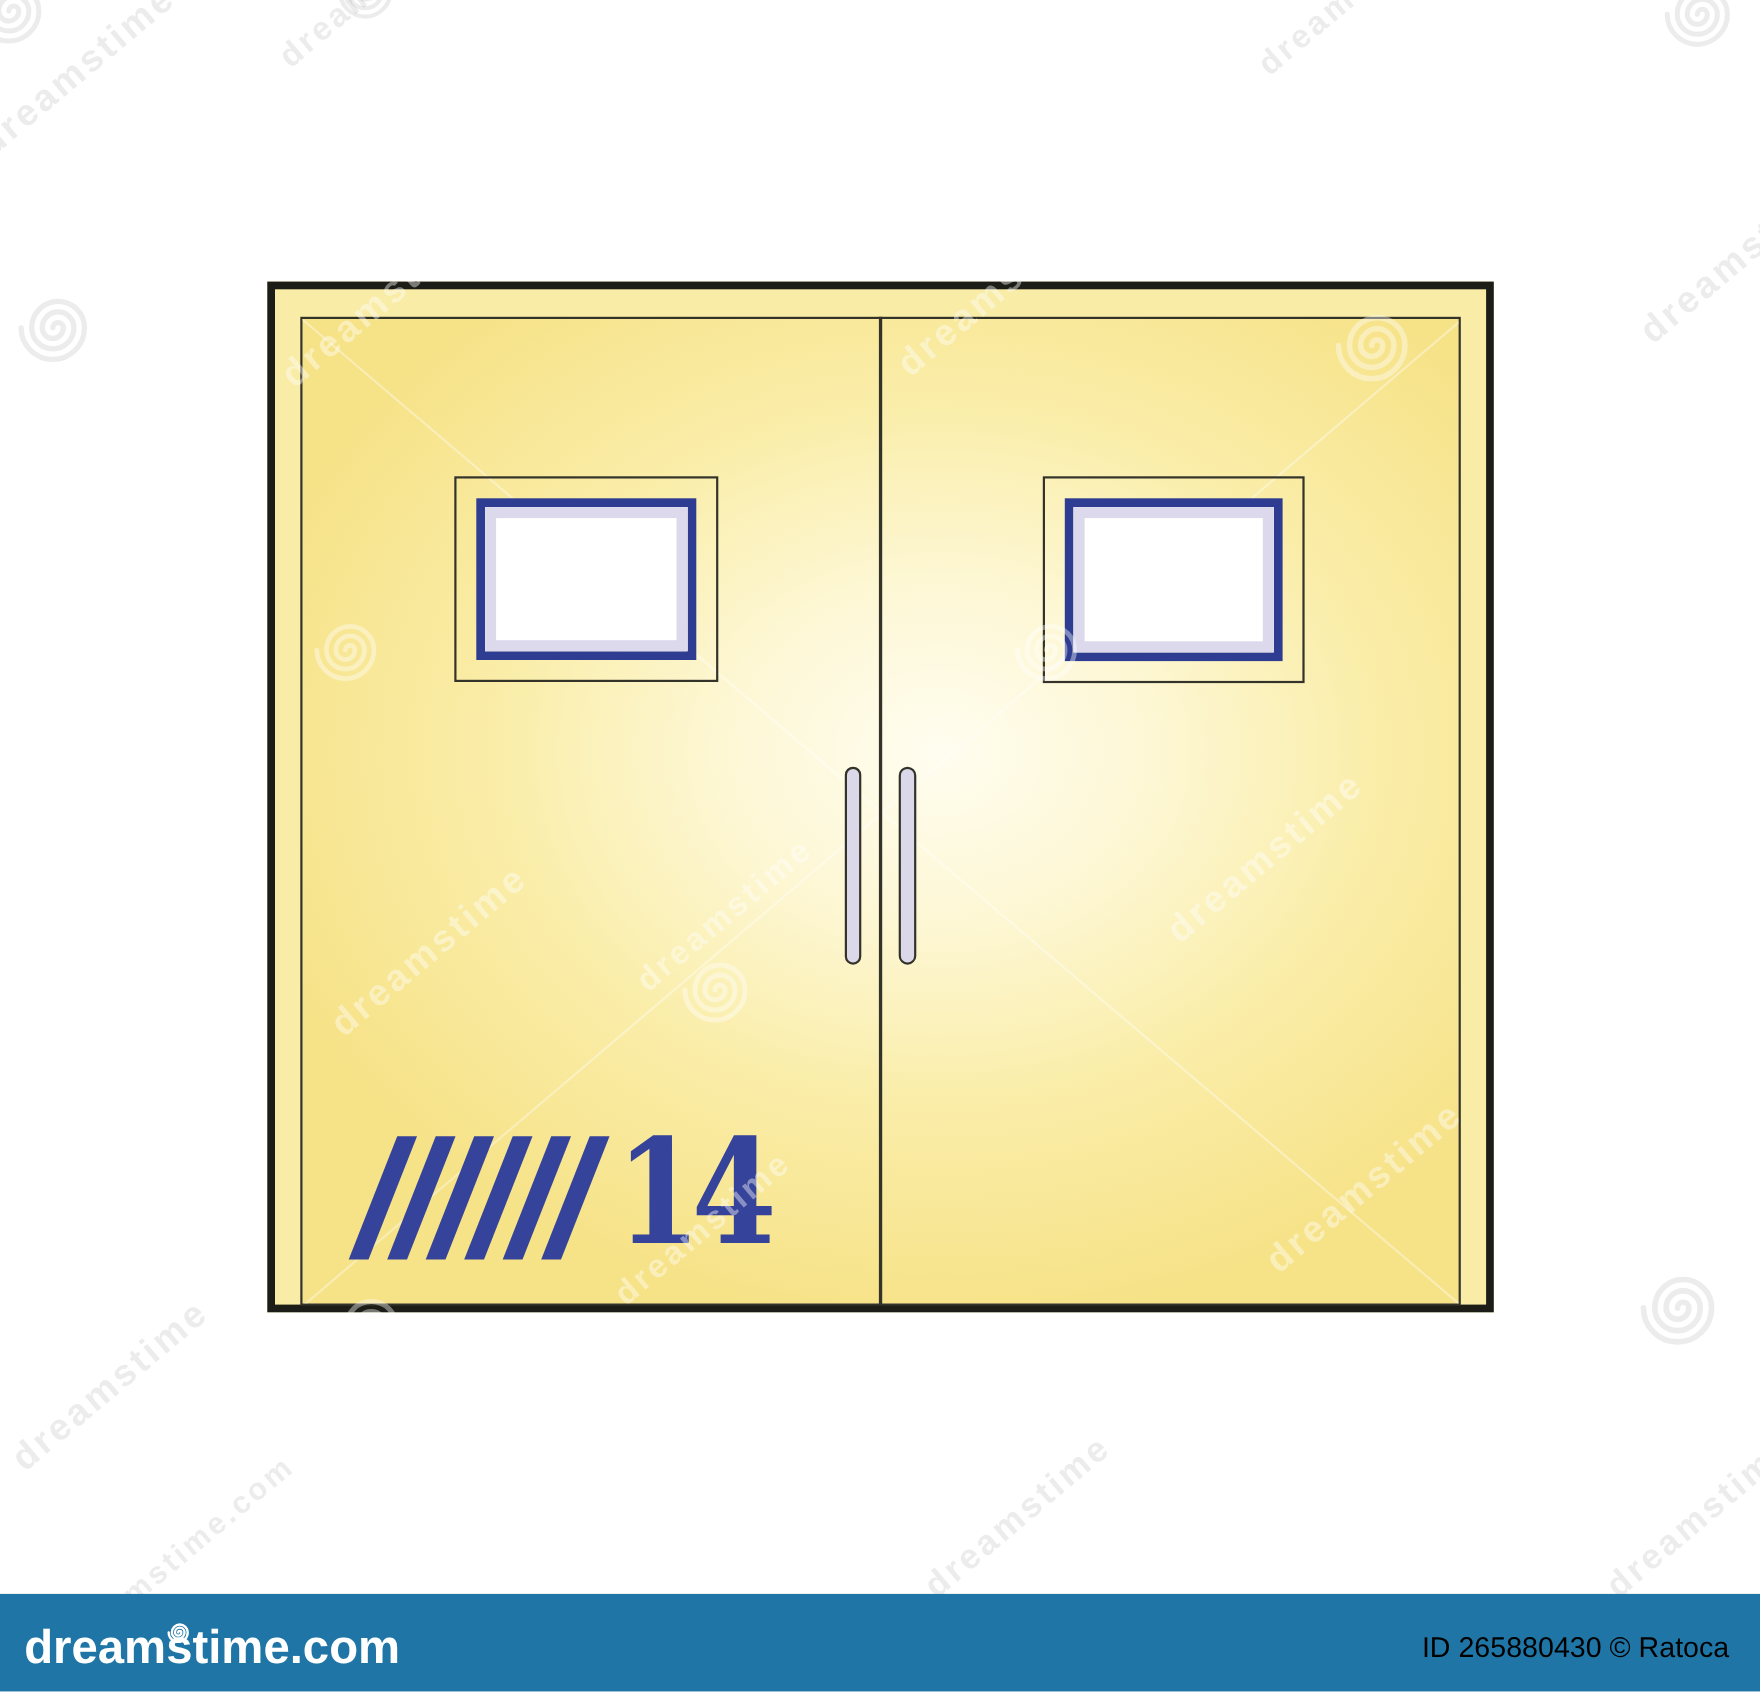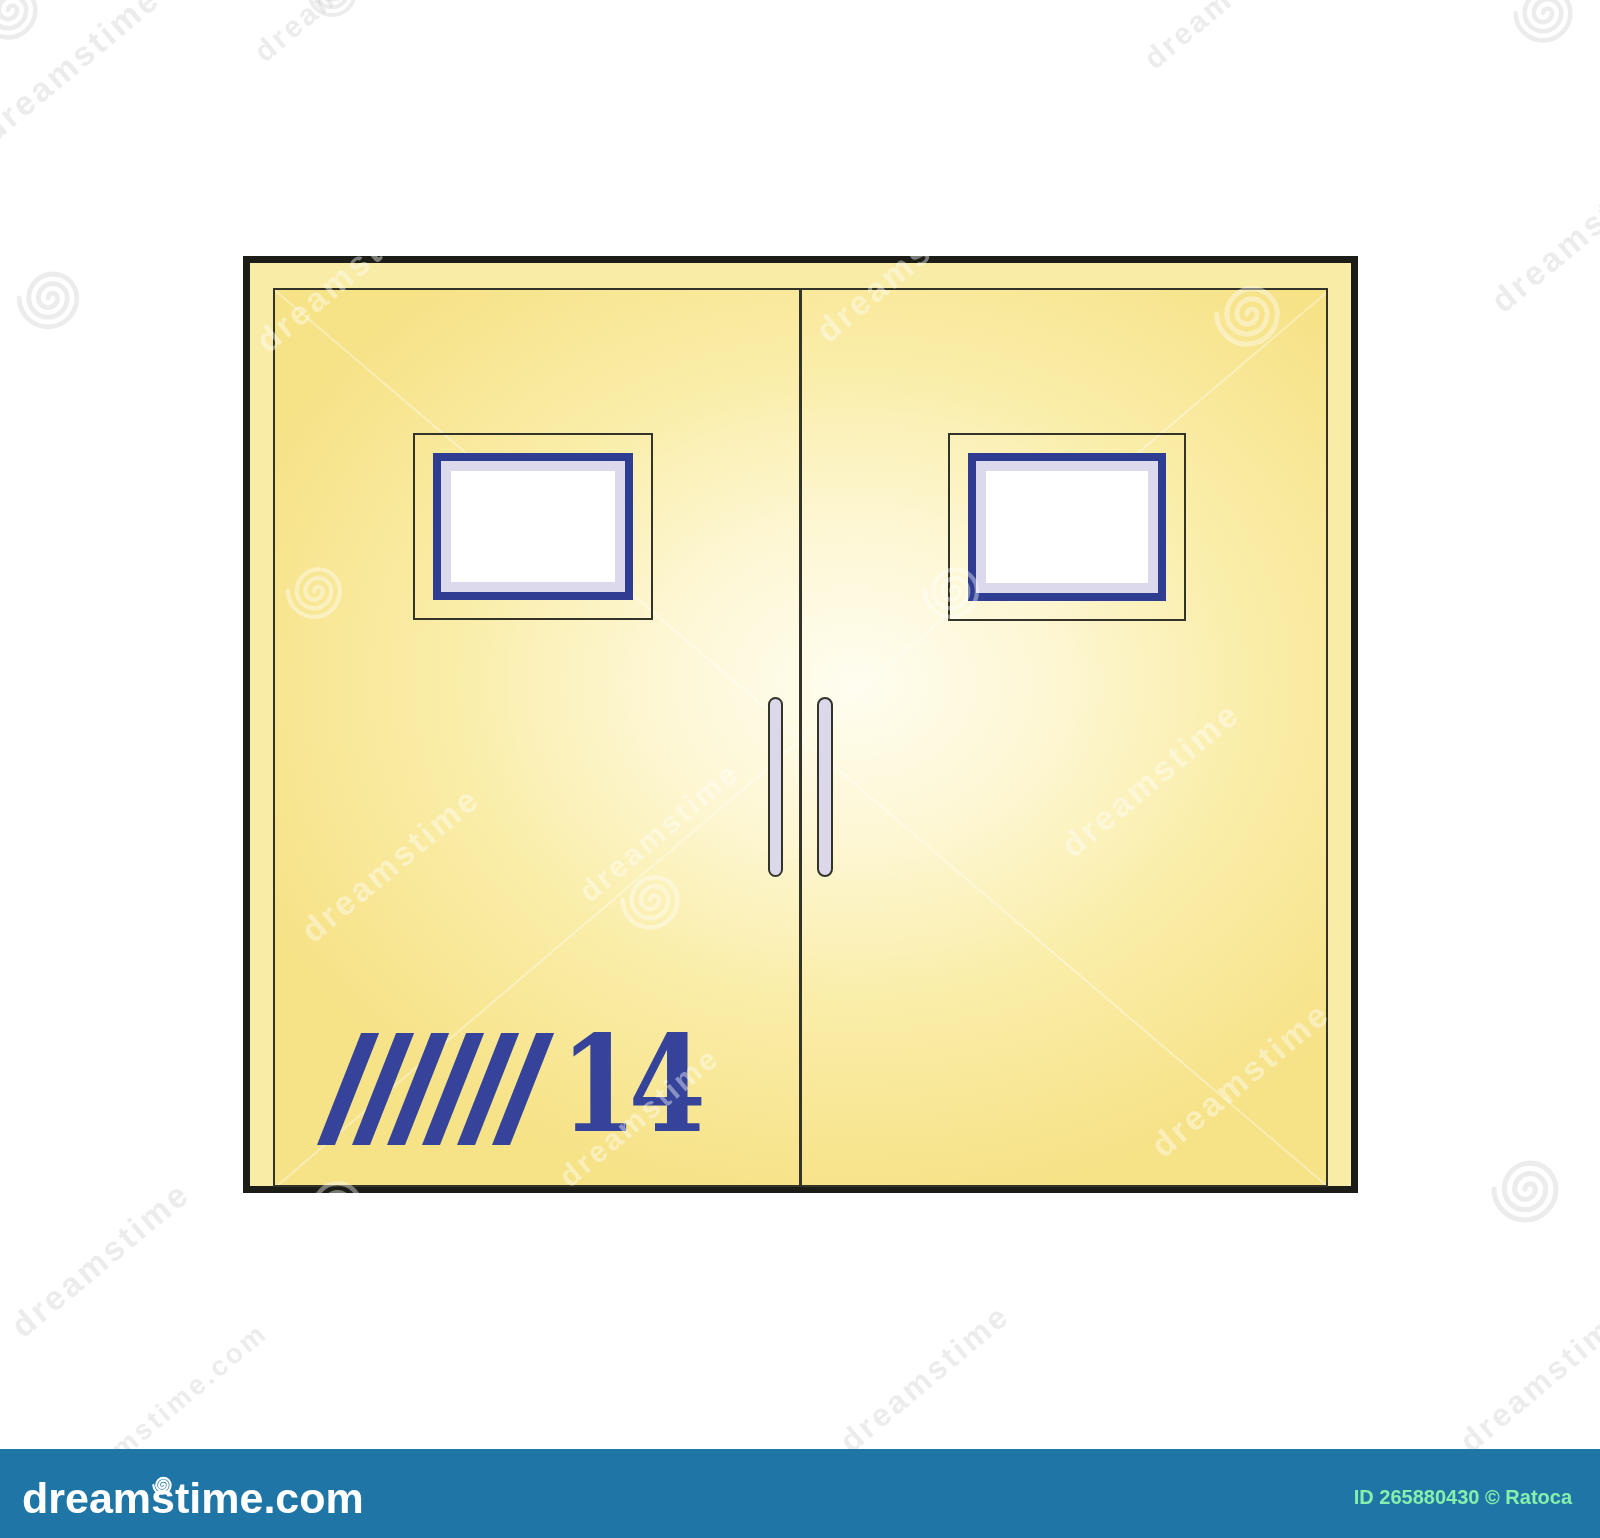--- a/index.html
+++ b/index.html
@@ -83,21 +83,21 @@
     display:flex;align-items:center;justify-content:space-between;
     padding:0 28px 0 22px;box-sizing:border-box;
   }
   .wm-logo{
     position:relative;color:#ffffff;font-size:43px;font-weight:bold;
     letter-spacing:0px;margin-top:10px;
   }
   .wm-logo .logo-swirl{
     position:absolute;left:128px;top:-16px;width:24px;height:24px;color:#ffffff;
   }
-  .wm-credit{color:#86efac;font-size:20px;font-weight:bold;margin-top:8px;}
+  .wm-credit{color:#000000;font-size:26px;font-weight:normal;margin-top:8px;}
 </style>
 </head>
 <body>
 
 <div class="stage">
 
   <span class="wm-text on-bg" style="left:-40px;top:45px;font-size:34px">dreamstime</span>
   <span class="wm-text on-bg" style="left:235px;top:-25px;font-size:30px">dreamstime</span>
   <span class="wm-text on-bg" style="left:1125px;top:-18px;font-size:30px">dreamstime</span>
   <span class="wm-text on-bg" style="left:1470px;top:215px;font-size:34px">dreamstime</span>

